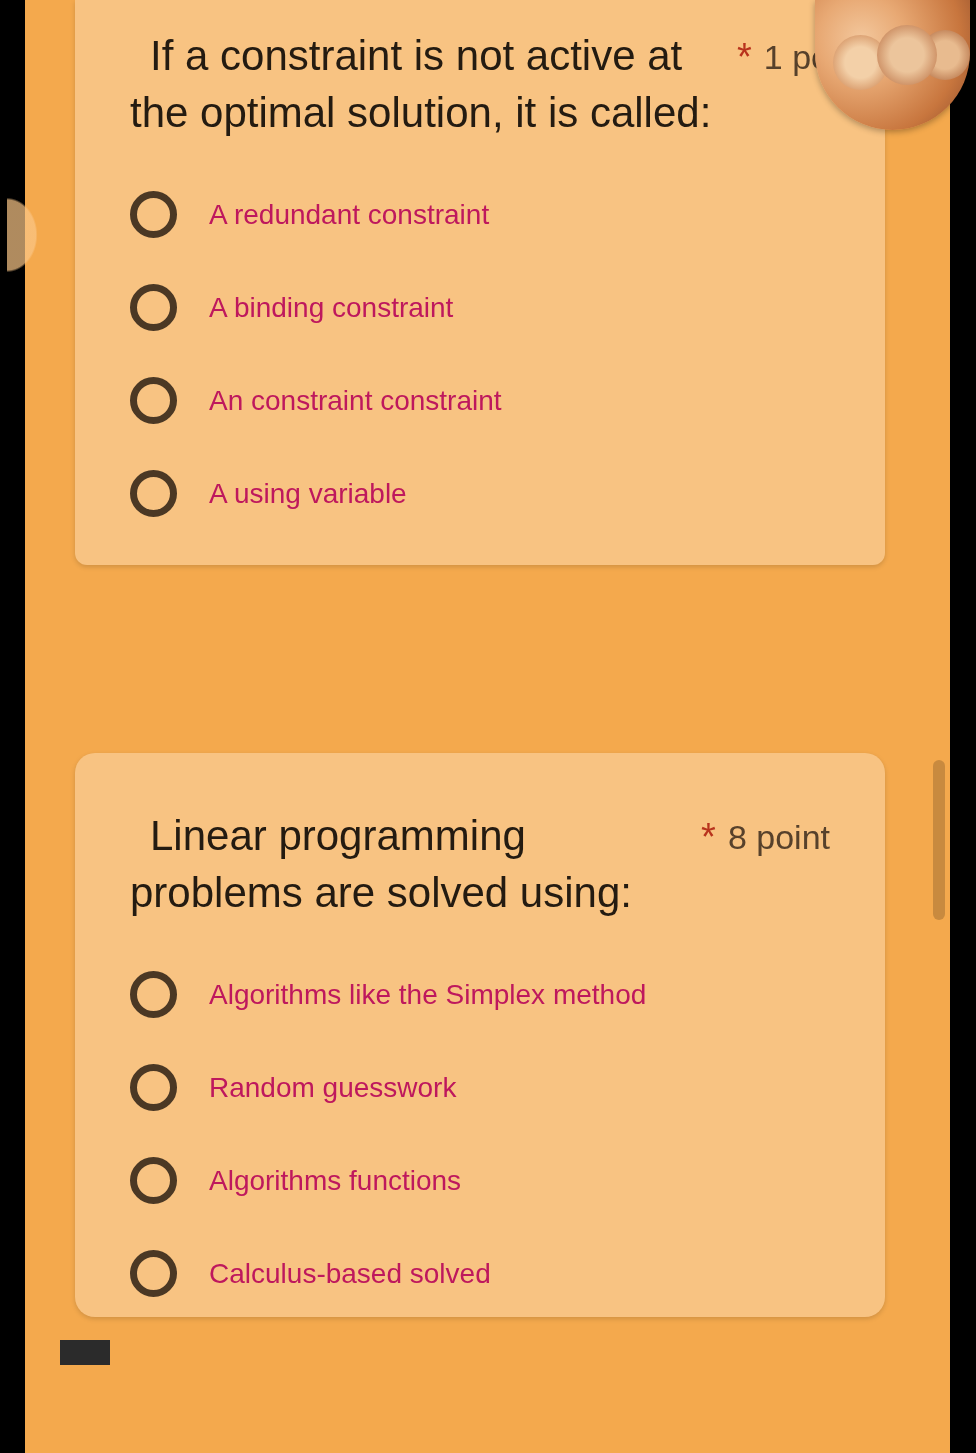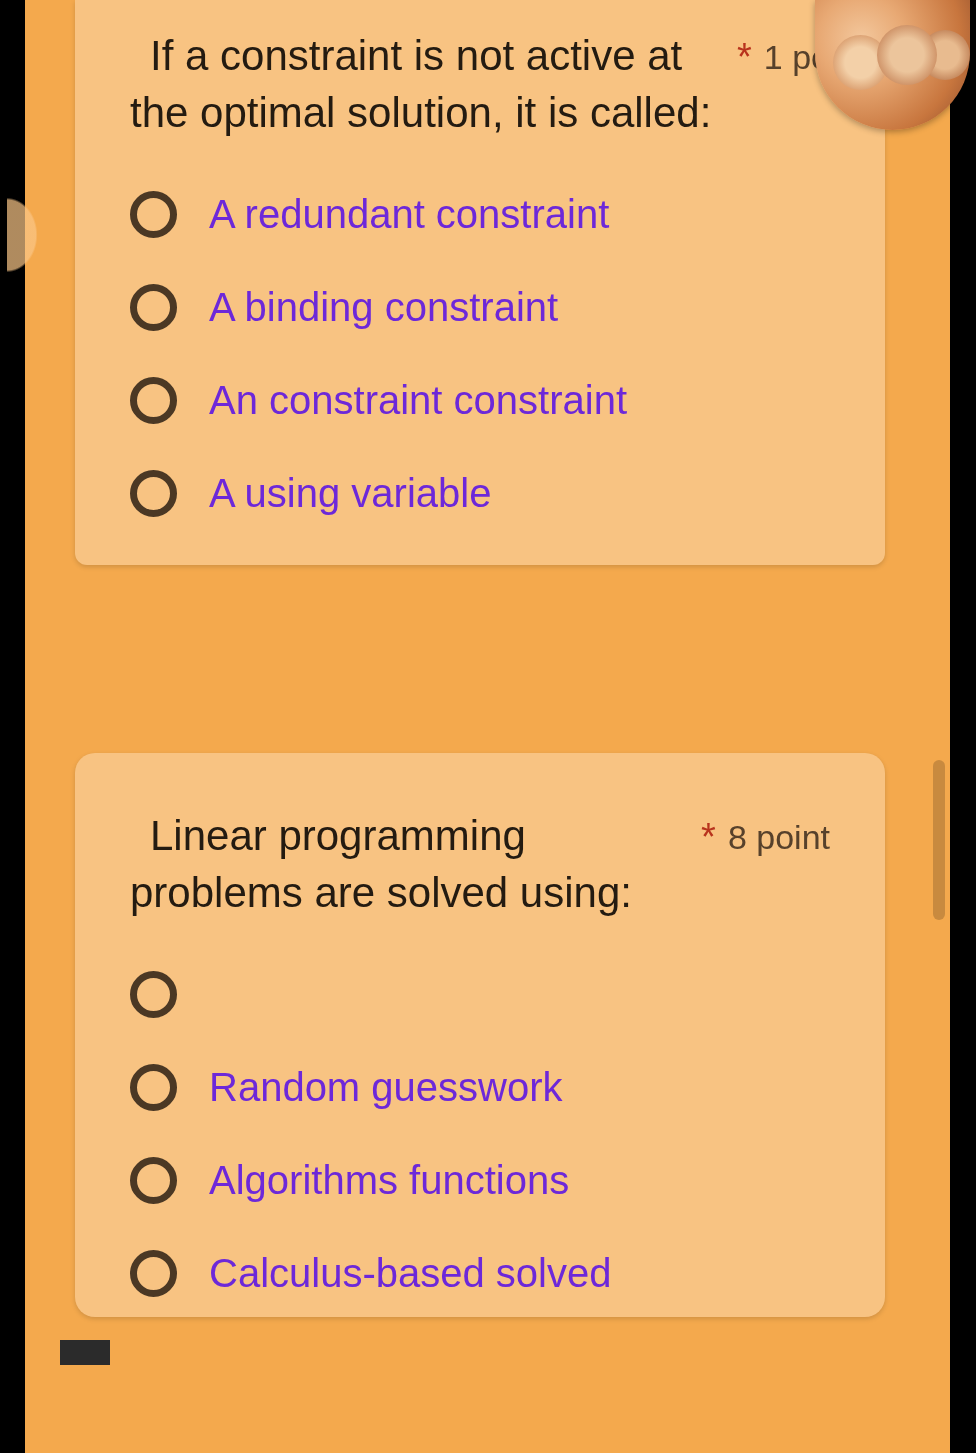--- a/index.html
+++ b/index.html
@@ -89,22 +89,22 @@
   .radio-outer {
     width: 47px;
     height: 47px;
     border: 7px solid #4b3824;
     border-radius: 50%;
     flex-shrink: 0;
     margin-right: 32px;
     background: transparent;
   }
   .option-label {
-    font-size: 40px;
-    color: #6d28d9;
+    font-size: 28px;
+    color: #be185d;
   }
   .avatar {
     position: absolute;
     top: 0px;
     right: -20px;
     width: 155px;
     height: 130px;
     border-radius: 0 0 80px 80px;
     background: radial-gradient(circle at 30% 30%, #f3c79c 0%, #e8a974 30%, #c8763e 70%, #8a4a2a 100%);
     overflow: hidden;
@@ -214,20 +214,21 @@
         <div class="question-row">
           <div class="question-text">Linear programming problems are solved using:</div>
           <div class="points-wrap">
             <span class="points-star">*</span>
             <span>8 point</span>
           </div>
         </div>
 
         <div class="option">
           <div class="radio-outer"></div>
+          <div class="option-label">Algorithms like the Simplex method</div>
         </div>
         <div class="option">
           <div class="radio-outer"></div>
           <div class="option-label">Random guesswork</div>
         </div>
         <div class="option">
           <div class="radio-outer"></div>
           <div class="option-label">Algorithms functions</div>
         </div>
         <div class="option" style="margin-bottom:10px;">

